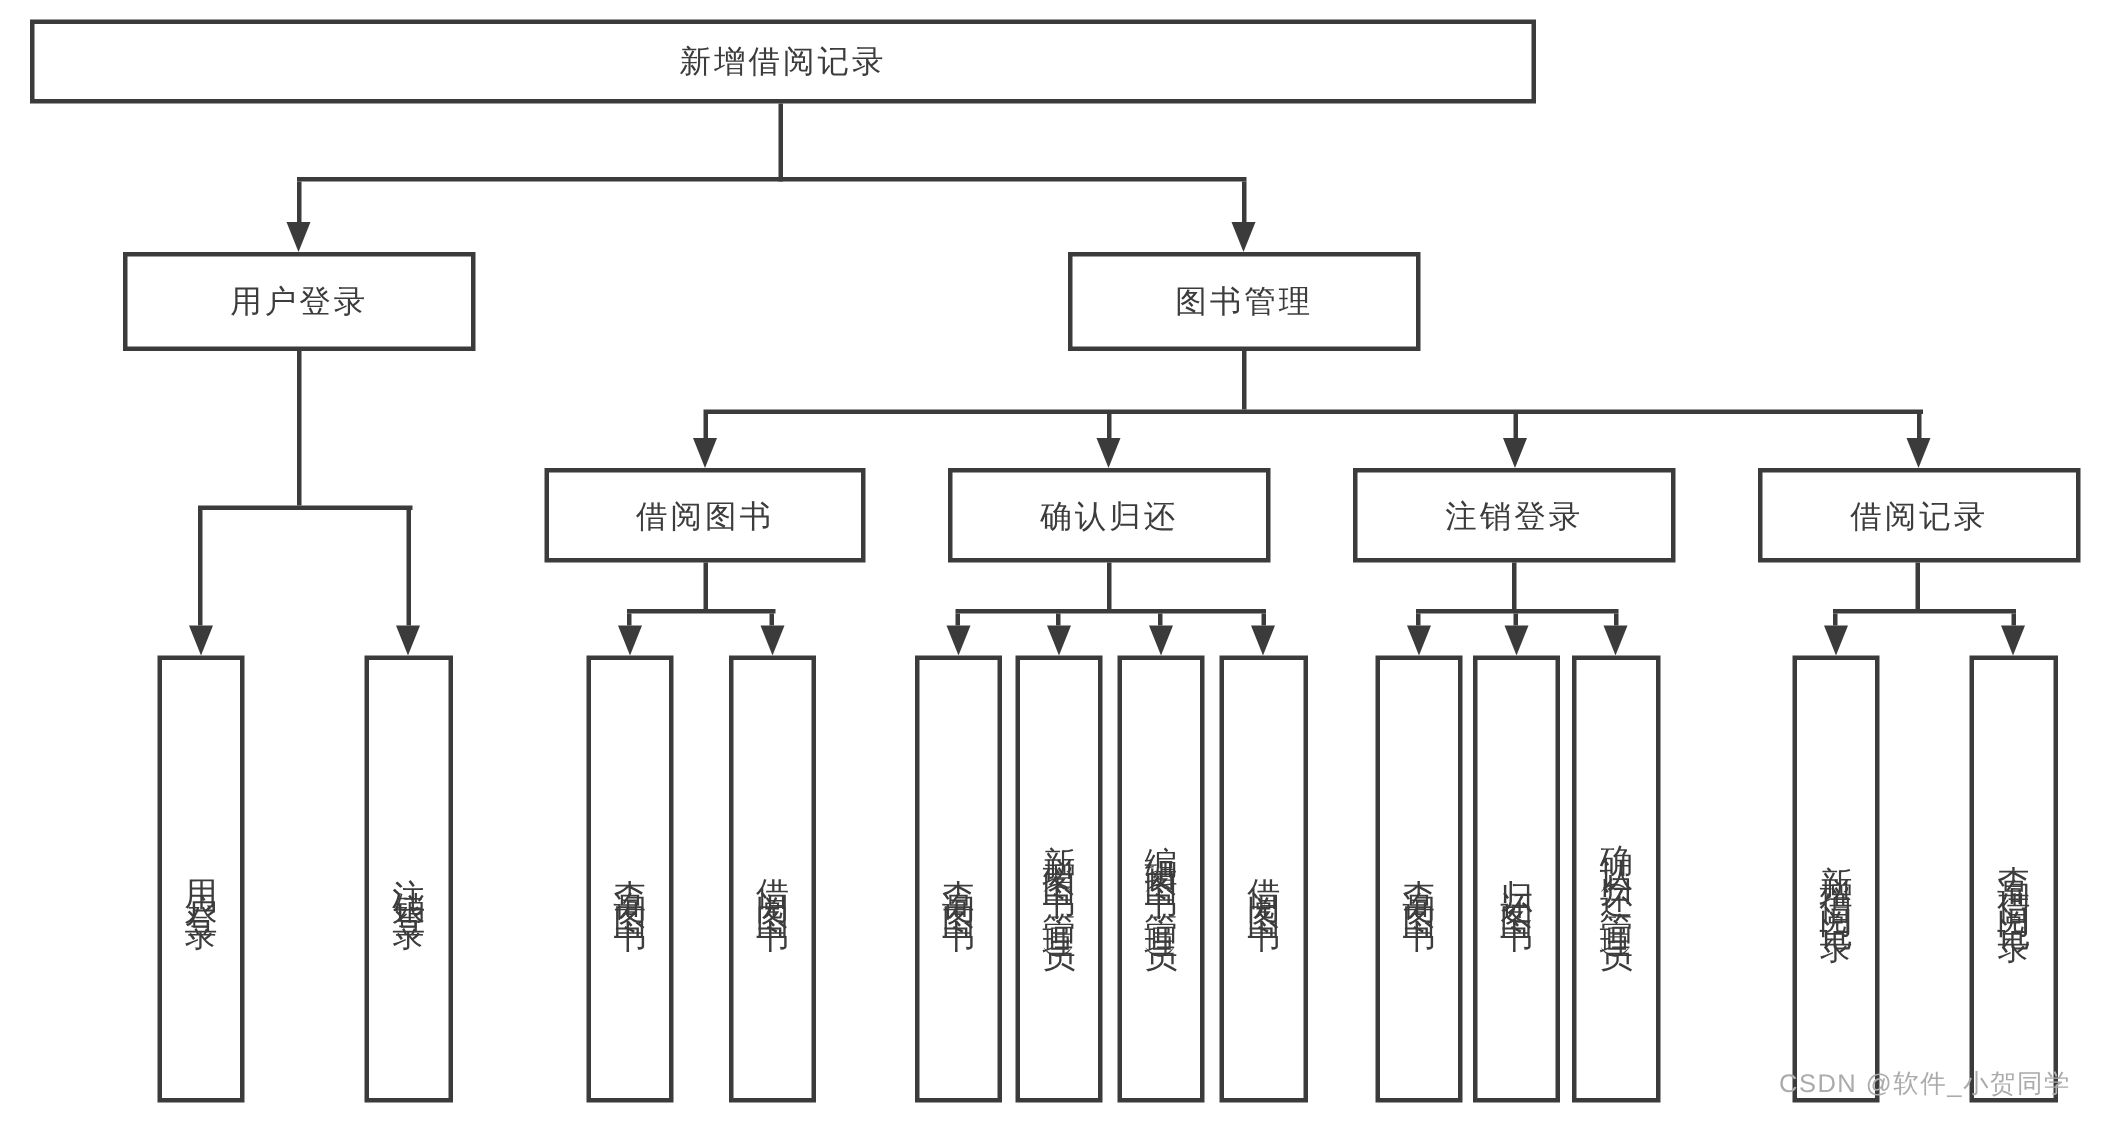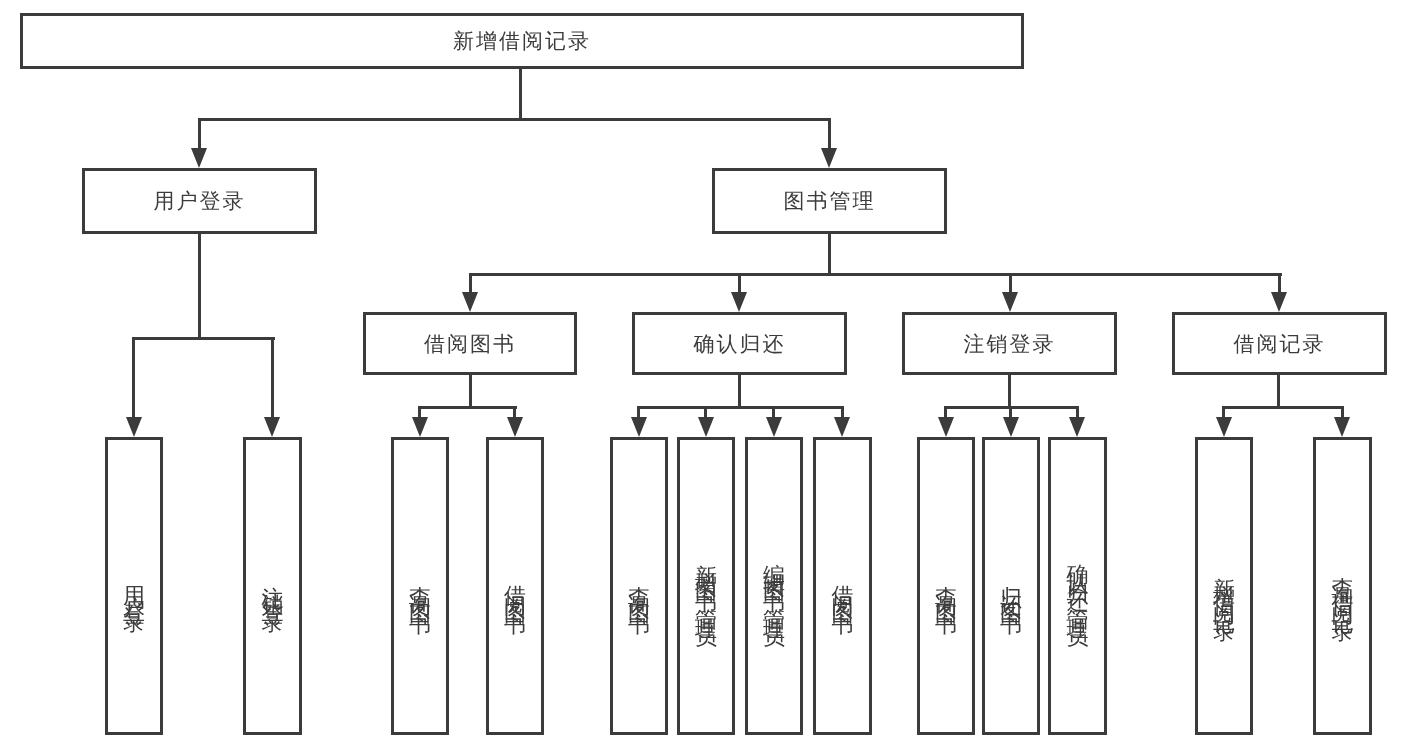--- a/index.html
+++ b/index.html
@@ -171,14 +171,15 @@
     <span>确认归还（管理员）</span>
   </div>
 
   <div class="node leaf" style="left:1195px;top:437px;width:58px;height:298px;">
     <span>新增借阅记录</span>
   </div>
   <div class="node leaf" style="left:1313px;top:437px;width:59px;height:298px;">
     <span>查询借阅记录</span>
   </div>
 
+  <div class="watermark">CSDN @软件_小贺同学</div>
 
 </div>
 
 </body></html>

